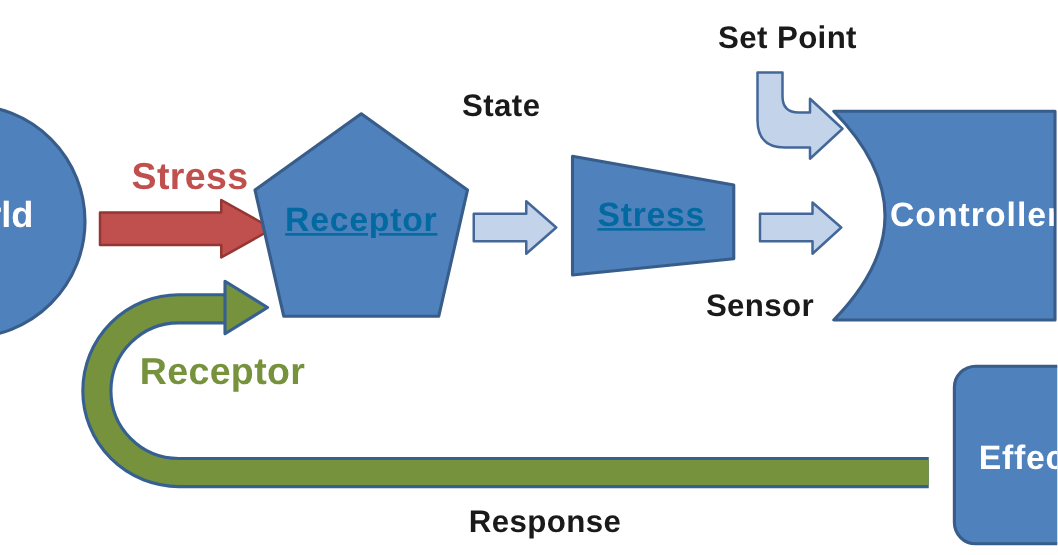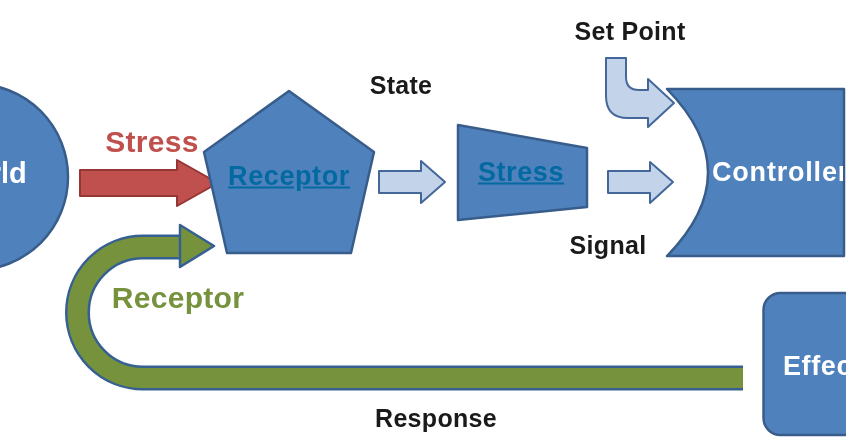--- a/index.html
+++ b/index.html
@@ -69,21 +69,21 @@
     <path d="M 606 58 L 626 58 L 626 77 Q 626 90 639 90 L 648 90 L 648 79 L 674 103 L 648 127 L 648 118 L 628 118 Q 606 118 606 96 Z" fill="#C3D4EA" stroke="#44679A" stroke-width="2" stroke-linejoin="round"></path>
 
     <rect x="763.5" y="293" width="110" height="142" rx="17" fill="#4F81BD" stroke="#385D8A" stroke-width="2.5"></rect>
   </svg>
 
   <div class="world-lbl">World</div>
 
   <div class="lbl lbl-stress" style="left:152px;top:142px;">Stress</div>
   <div class="lbl lbl-black" style="left:401px;top:85px;">State</div>
   <div class="lbl lbl-black" style="left:630px;top:31px;">Set Point</div>
-  <div class="lbl lbl-black" style="left:608px;top:245px;">Signal</div>
+  <div class="lbl lbl-black" style="left:608px;top:245px;">Sensor</div>
   <div class="lbl lbl-feedback" style="left:178px;top:298px;">Receptor</div>
   <div class="lbl lbl-black" style="left:436px;top:418px;">Response</div>
 
   <div class="lbl lbl-node" style="left:289px;top:176px;">Receptor</div>
   <div class="lbl lbl-node" style="left:521px;top:172px;">Stress</div>
 
   <div class="controller-clip">
     <div class="inner">Controller</div>
   </div>
 

